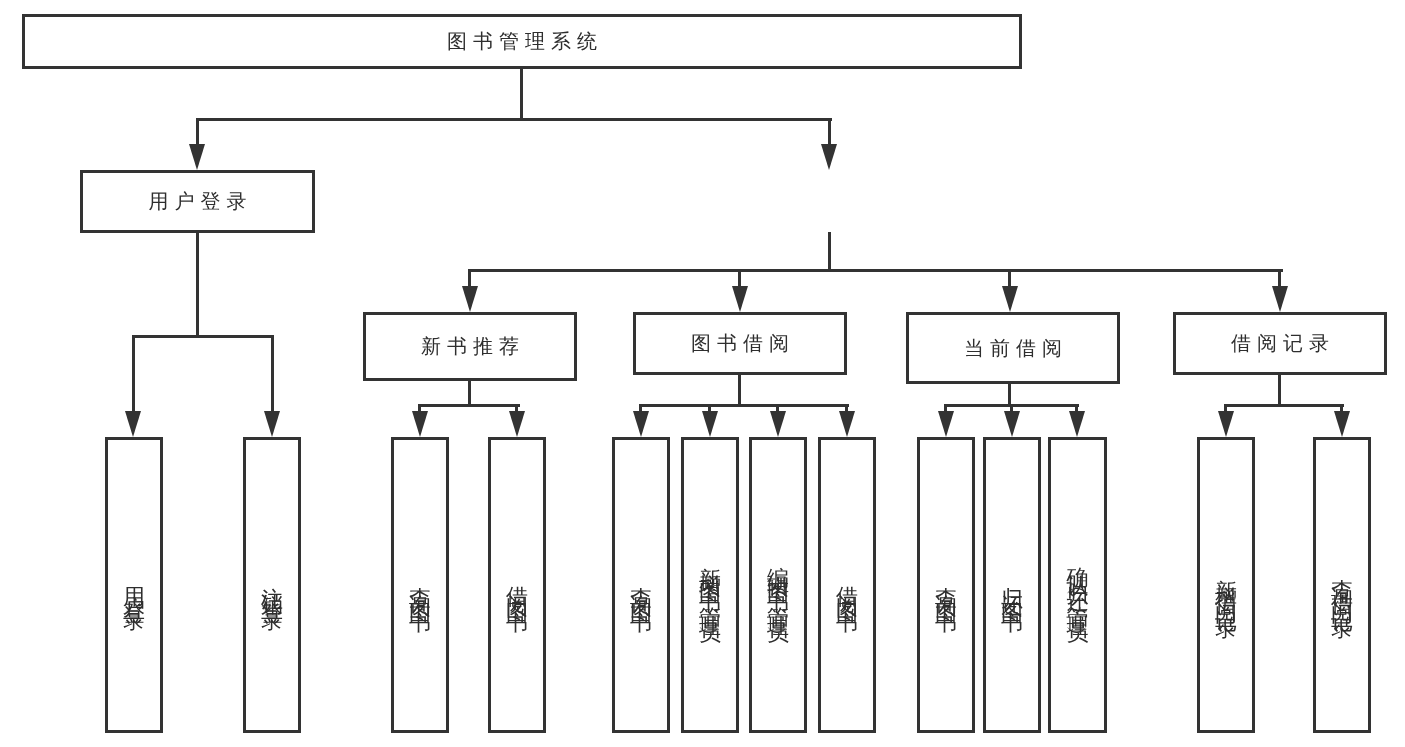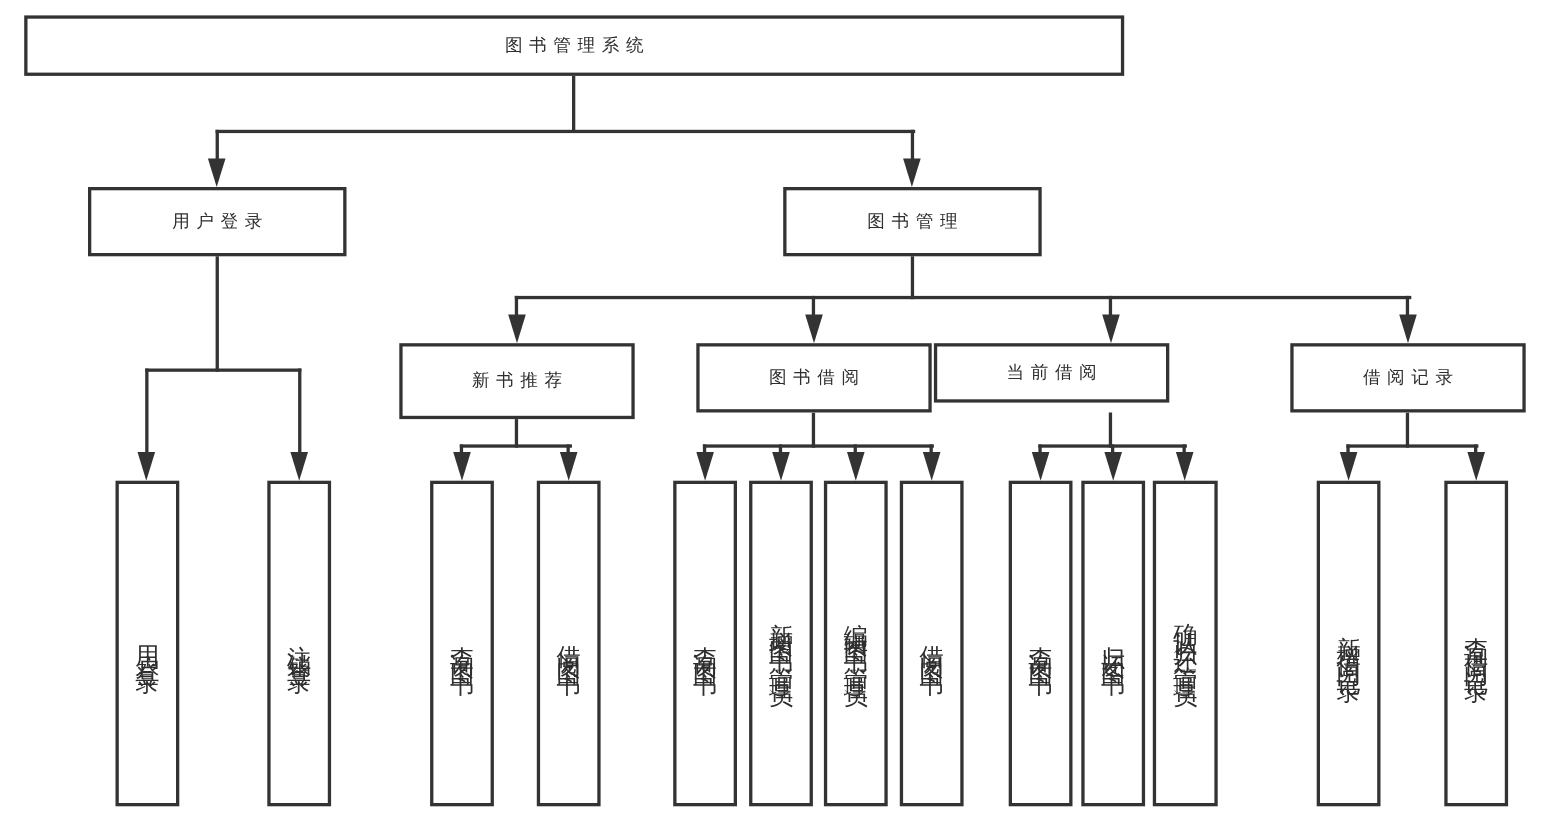--- a/index.html
+++ b/index.html
@@ -6,21 +6,21 @@
   .canvas{
     position:relative;width:1405px;height:747px;background:#ffffff;
     font-family:"Liberation Sans","DejaVu Sans",sans-serif;overflow:hidden;
   }
   .node{
     position:absolute;box-sizing:border-box;background:#ffffff;
     border:3px solid #333333;color:#2e2e2e;
     display:flex;align-items:center;justify-content:center;
     z-index:2;
   }
-  .hlabel{font-size:16px;letter-spacing:6px;padding-left:6px;white-space:nowrap;}
+  .hlabel{font-size:20px;letter-spacing:6px;padding-left:6px;white-space:nowrap;}
   .leaf{
     writing-mode:vertical-rl;text-orientation:mixed;
     font-size:22px;letter-spacing:8px;line-height:1;
   }
   .v{position:absolute;width:3px;background:#333333;z-index:1;}
   .h{position:absolute;height:3px;background:#333333;z-index:1;}
   .arrow{
     position:absolute;width:0;height:0;z-index:1;
     border-left:8px solid transparent;border-right:8px solid transparent;
     border-top:26px solid #333333;
@@ -31,25 +31,24 @@
   }
 </style>
 </head>
 <body>
 
 <div class="canvas">
 
   <div class="node hlabel" style="left:22px;top:14px;width:1000px;height:55px;">图书管理系统</div>
 
   <div class="node hlabel" style="left:80px;top:170px;width:235px;height:63px;">用户登录</div>
-  <div class="node hlabel" style="left:712px;top:170px;width:235px;height:63px;">图书管理</div>
 
   <div class="node hlabel" style="left:363px;top:312px;width:214px;height:69px;">新书推荐</div>
   <div class="node hlabel" style="left:633px;top:312px;width:214px;height:63px;">图书借阅</div>
-  <div class="node hlabel" style="left:849px;top:312px;width:214px;height:54px;">当前借阅</div>
+  <div class="node hlabel" style="left:906px;top:312px;width:214px;height:72px;">当前借阅</div>
   <div class="node hlabel" style="left:1173px;top:312px;width:214px;height:63px;">借阅记录</div>
 
   <div class="node leaf" style="left:105px;top:437px;width:58px;height:296px;">用户登录</div>
   <div class="node leaf" style="left:243px;top:437px;width:58px;height:296px;">注销登录</div>
 
   <div class="node leaf" style="left:391px;top:437px;width:58px;height:296px;">查询图书</div>
   <div class="node leaf" style="left:488px;top:437px;width:58px;height:296px;">借阅图书</div>
 
   <div class="node leaf" style="left:612px;top:437px;width:58px;height:296px;">查询图书</div>
   <div class="node leaf" style="left:681px;top:437px;width:58px;height:296px;">新增图书（管理员）</div>

